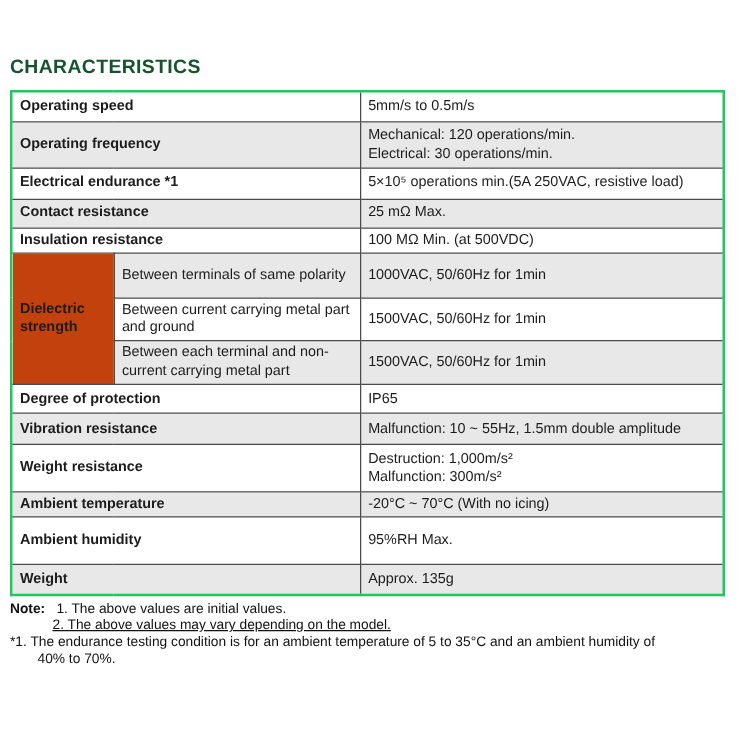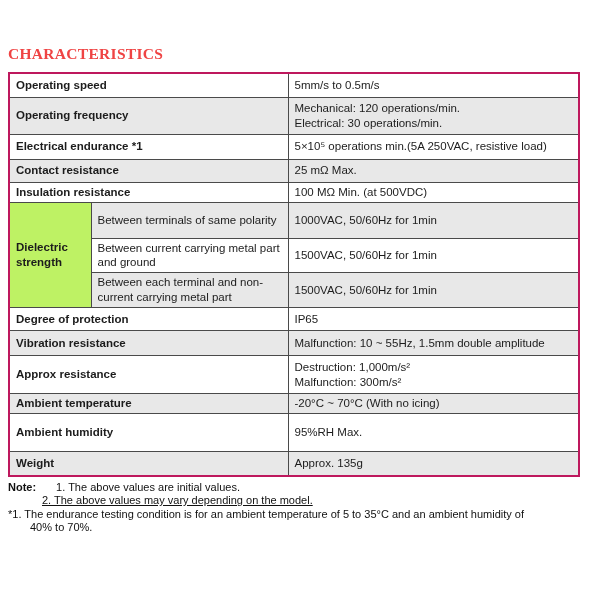--- a/index.html
+++ b/index.html
@@ -7,67 +7,66 @@
     width: 600px; height: 600px;
     background: #ffffff;
     font-family: "Liberation Sans", "DejaVu Sans", sans-serif;
     overflow: hidden;
   }
   .page { position: relative; width: 600px; height: 600px; background: #fff; }
 
   .page-title {
     position: absolute; left: 8px; top: 45px;
     margin: 0;
-    font-size: 15.5px; font-weight: bold; color: #ef4444;
+    font-size: 15.5px; font-weight: bold; color: #14532d;
     letter-spacing: 0.3px;
-    font-family: Liberation Serif, serif;
   }
 
   table.chars {
     position: absolute; left: 8px; top: 72px;
     width: 570px;
     border-collapse: collapse;
     table-layout: fixed;
     font-size: 11.5px;
     color: #1c1c1c;
-    border: 2px solid #be185d;
+    border: 2px solid #22c55e;
   }
   table.chars col.c-span  { width: 82px; }
   table.chars col.c-cond  { width: 197px; }
   table.chars col.c-val   { width: 291px; }
 
   table.chars td {
     border: 1px solid #4a4a4a;
     padding: 2px 6px;
     vertical-align: middle;
     line-height: 1.3;
     overflow: hidden;
   }
   td.lbl  { font-weight: bold; }
   td.span-lbl {
     font-weight: bold;
     vertical-align: top;
     padding-top: 5px;
-    background: #bef264;
+    background: #c2410c;
     line-height: 1.25;
   }
   td.cond { line-height: 1.25; margin-top: 40px; }
   td.val  { white-space: pre-line; }
 
   tr.shade > td.lbl, tr.shade > td.cond, tr.shade > td.val { background: #e8e8e8; }
   tr.plain > td { background: #ffffff; }
 
   .notes {
     position: absolute; left: 8px; top: 481px;
     width: 586px;
     font-size: 11px; line-height: 1.18;
     color: #111;
   }
   .notes .b { font-weight: bold; }
-  .note-item1 { margin-left: 20px; }
+  .note-item1 { margin-left: 9px; }
   .note-row2 { padding-left: 34px; text-decoration: underline; }
   .footnote {
     padding-left: 22px; text-indent: -22px;
     white-space: pre-line;
     margin-top: 1px;
   }
 </style>
 </head>
 <body>
 
@@ -118,21 +117,21 @@
       </tr>
       <tr class="plain" style="height:23px">
         <td class="lbl" colspan="2">Degree of protection</td>
         <td class="val">IP65</td>
       </tr>
       <tr class="shade" style="height:25px">
         <td class="lbl" colspan="2">Vibration resistance</td>
         <td class="val">Malfunction: 10 ~ 55Hz, 1.5mm double amplitude</td>
       </tr>
       <tr class="plain" style="height:38px">
-        <td class="lbl" colspan="2">Approx resistance</td>
+        <td class="lbl" colspan="2">Weight resistance</td>
         <td class="val">Destruction: 1,000m/s²
 Malfunction: 300m/s²</td>
       </tr>
       <tr class="shade" style="height:16px">
         <td class="lbl" colspan="2">Ambient temperature</td>
         <td class="val">-20°C ~ 70°C (With no icing)</td>
       </tr>
       <tr class="plain" style="height:38px">
         <td class="lbl" colspan="2">Ambient humidity</td>
         <td class="val">95%RH Max.</td>

